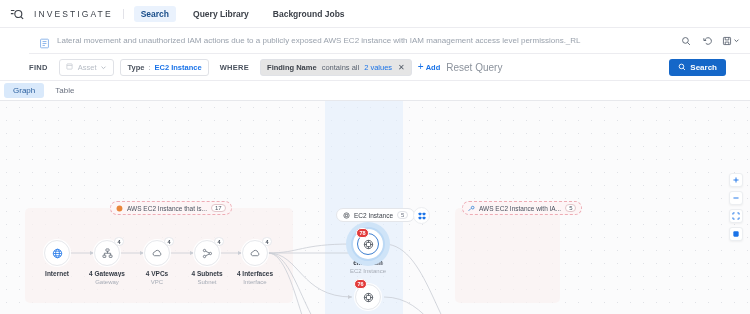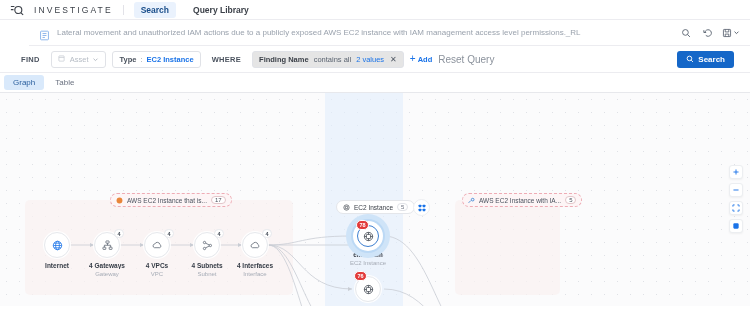--- a/index.html
+++ b/index.html
@@ -5,21 +5,21 @@
   * { box-sizing: border-box; margin: 0; padding: 0; }
   html, body {
     width: 750px; height: 314px; overflow: hidden;
     font-family: "Liberation Sans", sans-serif;
     background: #ffffff; color: #1f2933;
     -webkit-font-smoothing: antialiased;
   }
 
   
   #top-nav {
-    height: 20px; display: flex; align-items: center;
+    height: 28px; display: flex; align-items: center;
     padding: 0 10px; gap: 10px;
     border-bottom: 1px solid #ececf0; background: #fff;
   }
   #app-mark { width: 14px; height: 14px; flex: 0 0 14px; color: #3c4149; }
   #brand {
     font-size: 8.5px; letter-spacing: 2.1px; font-weight: 500;
     color: #3c4149; padding-right: 10px; border-right: 1px solid #e2e2e8;
     white-space: nowrap;
   }
   .nav-tab {
@@ -43,21 +43,21 @@
     width: 15px; height: 15px; display: flex; align-items: center;
     justify-content: center; color: #5b6471; cursor: pointer; flex: 0 0 auto;
   }
   .title-act svg { width: 10px; height: 10px; }
   #save-group { display: flex; align-items: center; gap: 1px; cursor: pointer; color: #5b6471; }
   #save-group svg.chev { width: 7px; height: 7px; }
 
   
   #query-row {
     height: 27px; display: flex; align-items: center;
-    padding: 0 16px; gap: 6px;
+    padding: 0 24px; gap: 6px;
     border-bottom: 1px solid #ececf0; background: #fff;
   }
   .kw {
     font-size: 7.5px; font-weight: 700; color: #4a525e;
     letter-spacing: .3px; padding: 3px 5px; white-space: nowrap;
   }
   .pill {
     display: flex; align-items: center; gap: 4px;
     border: 1px solid #e0e2e7; border-radius: 3px;
     padding: 3px 6px; background: #fff; font-size: 7.5px;
@@ -203,20 +203,21 @@
   <span id="app-mark">
     <svg viewBox="0 0 16 16" fill="none" stroke="currentColor" stroke-width="1.3">
       <path d="M1 4h4M1 7.5h3"></path>
         <circle cx="9.5" cy="8" r="4"></circle>
         <path d="M12.6 11.2L15 13.6"></path>
     </svg>
   </span>
   <span id="brand">INVESTIGATE</span>
   <div class="nav-tab active">Search</div>
   <div class="nav-tab">Query Library</div>
+  <div class="nav-tab">Background Jobs</div>
 </div>
 
 <div id="title-row">
   <span id="doc-icon">
     <svg viewBox="0 0 14 14" fill="none" stroke="currentColor" stroke-width="1.2">
       <rect x="2" y="1.5" width="10" height="11" rx="1"></rect>
         <path d="M4.5 4.5h5M4.5 7h5M4.5 9.5h3"></path>
     </svg>
   </span>
   <span id="query-title">Lateral movement and unauthorized IAM actions due to a publicly exposed AWS EC2 instance with IAM management access level permissions._RL</span>

